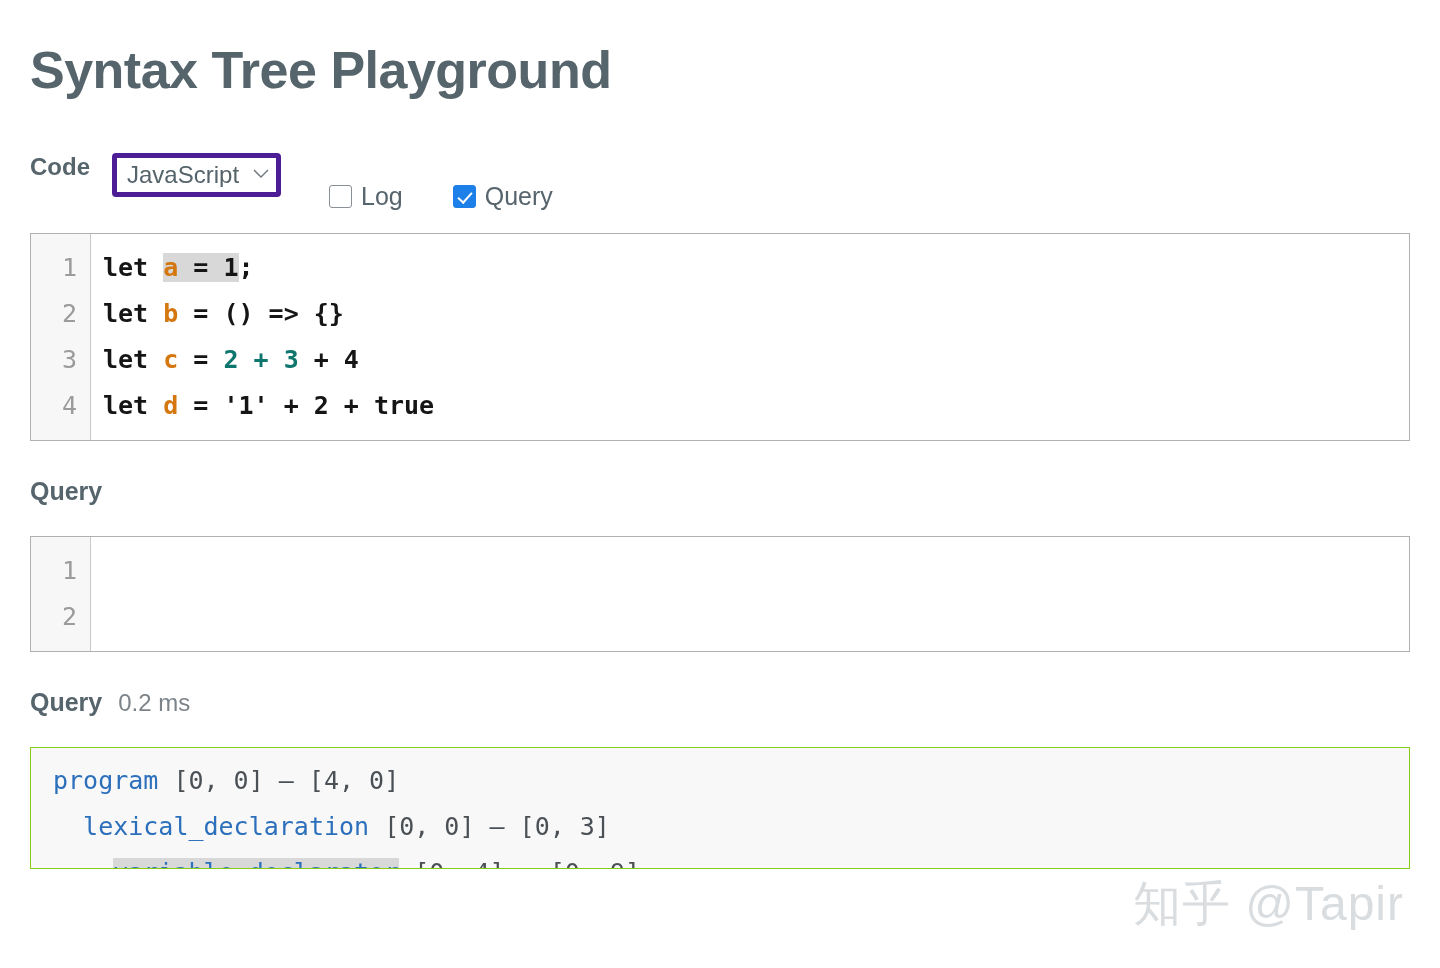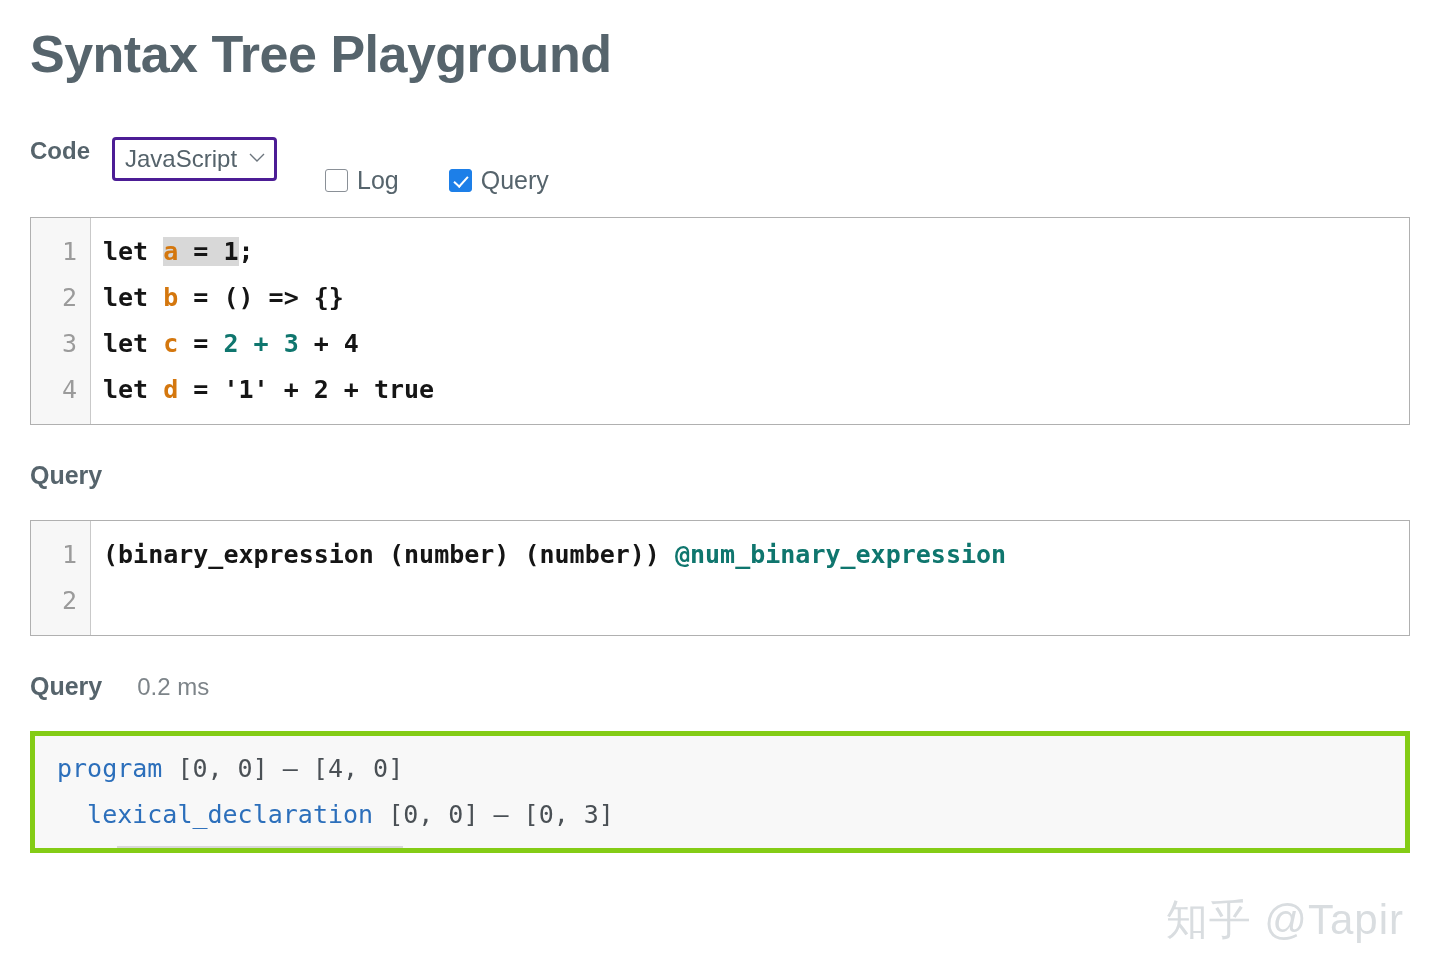--- a/index.html
+++ b/index.html
@@ -7,21 +7,21 @@
     margin: 0; padding: 0;
     width: 1440px; height: 968px;
     background: #ffffff;
     font-family: "Liberation Sans", sans-serif;
     overflow: hidden;
   }
   .page {
     position: relative;
     width: 1440px;
     height: 944px;
-    padding: 0 30px;
+    padding: 16px 30px;
     overflow: hidden;
   }
 
   
   .title {
     font-size: 52px;
     font-weight: bold;
     color: #56646c;
     letter-spacing: -0.5px;
     margin: 0;
@@ -42,21 +42,21 @@
     color: #56646c;
     margin-right: 22px;
   }
   .lang-select {
     appearance: none;
     -webkit-appearance: none;
     font-family: "Liberation Sans", sans-serif;
     font-size: 24px;
     color: #55636b;
     background: #ffffff;
-    border: 3px solid #4c1d95;
+    border: 5px solid #4c1d95;
     border-radius: 4px;
     padding: 4px 36px 5px 10px;
     height: 44px;
     line-height: 1;
     cursor: pointer;
   }
   .select-wrap { position: relative; display: inline-block; }
   .select-chevron {
     position: absolute;
     right: 12px;
@@ -145,26 +145,26 @@
     margin-bottom: 30px;
   }
   .section-title {
     font-size: 25px;
     font-weight: bold;
     color: #56646c;
   }
   .section-meta {
     font-size: 24px;
     color: #7d8489;
-    margin-left: 35px;
+    margin-left: 16px;
   }
 
   
   #tree-panel {
-    border: 5px solid #84cc16;
+    border: 1px solid #84cc16;
     background: #f8f8f8;
     margin-top: 0;
     height: 122px;
     overflow: hidden;
     padding: 10px 0 0 22px;
     font-family: "DejaVu Sans Mono", "Liberation Mono", monospace;
   }
   .tree-row {
     font-size: 25px;
     line-height: 46px;
@@ -173,27 +173,26 @@
   }
   .tree-node { color: #2c6fbb; }
   .tree-node.hl { background: #d8d8d8; }
   .tree-pos { color: #4a5055; }
 
   
   .watermark {
     position: absolute;
     right: 36px;
     top: 872px;
-    font-size: 42px;
+    font-size: 48px;
     color: #d9dde0;
     letter-spacing: 1px;
     user-select: none;
     pointer-events: none;
     white-space: nowrap;
-    margin-top: 20px;
   }
 </style>
 </head>
 <body>
 
 <div class="page">
 
   <h1 class="title">Syntax Tree Playground</h1>
 
   <div class="controls">
@@ -230,21 +229,21 @@
 
   <div class="section-head">
     <span class="section-title">Query</span>
   </div>
 
   <div class="editor" id="query-editor">
     <div class="gutter" id="query-gutter">
         <div>1</div>
         <div>2</div>
       </div>
-    <div class="code-body" id="query-body"><div><span>(binary_expression (number) (number)) </span><span class="tok-blue">@num_binary_expression</span></div></div>
+    <div class="code-body" id="query-body"></div>
   </div>
 
   <div class="section-head">
     <span class="section-title">Query</span>
     <span class="section-meta">0.2 ms</span>
   </div>
 
   <div id="tree-panel">
       <div class="tree-row"><span></span><span class="tree-node">program</span><span class="tree-pos"> [0, 0] – [4, 0]</span></div>
       <div class="tree-row"><span>  </span><span class="tree-node">lexical_declaration</span><span class="tree-pos"> [0, 0] – [0, 3]</span></div>

